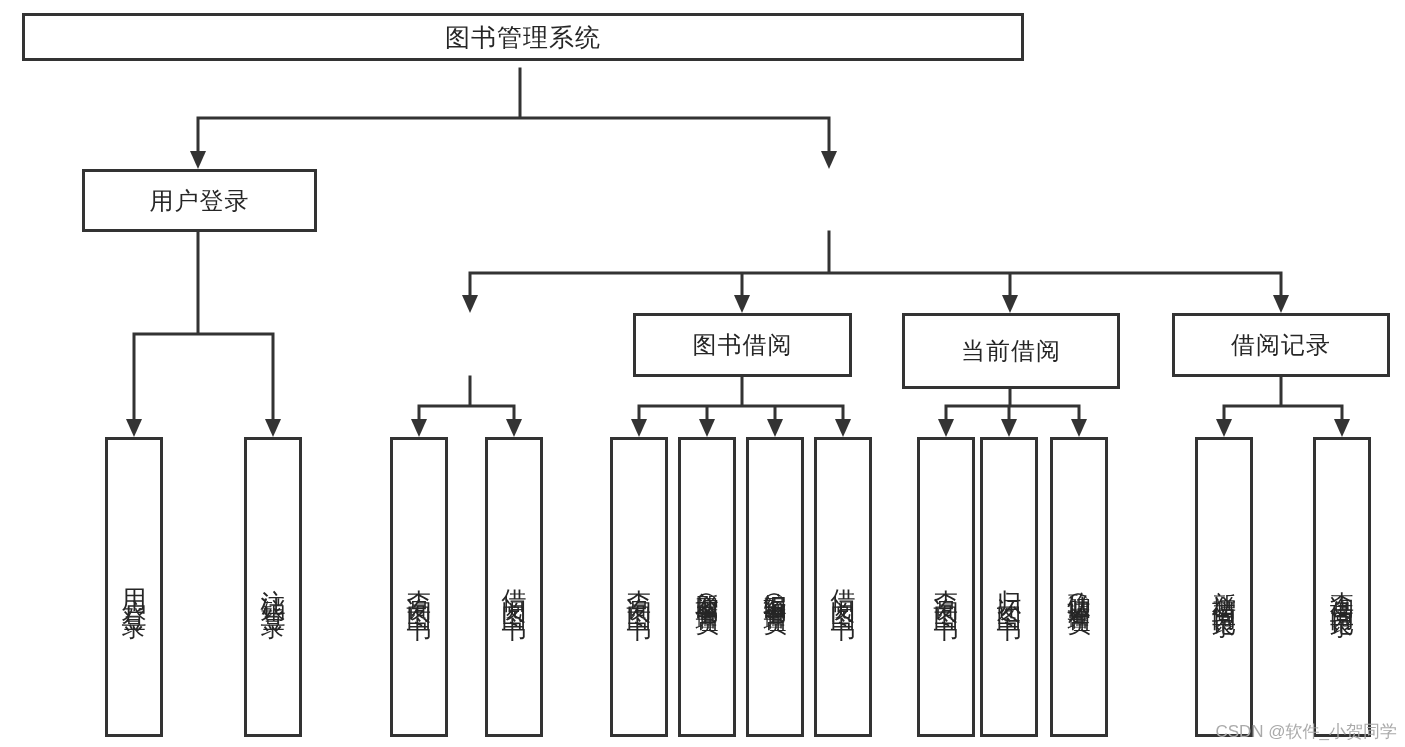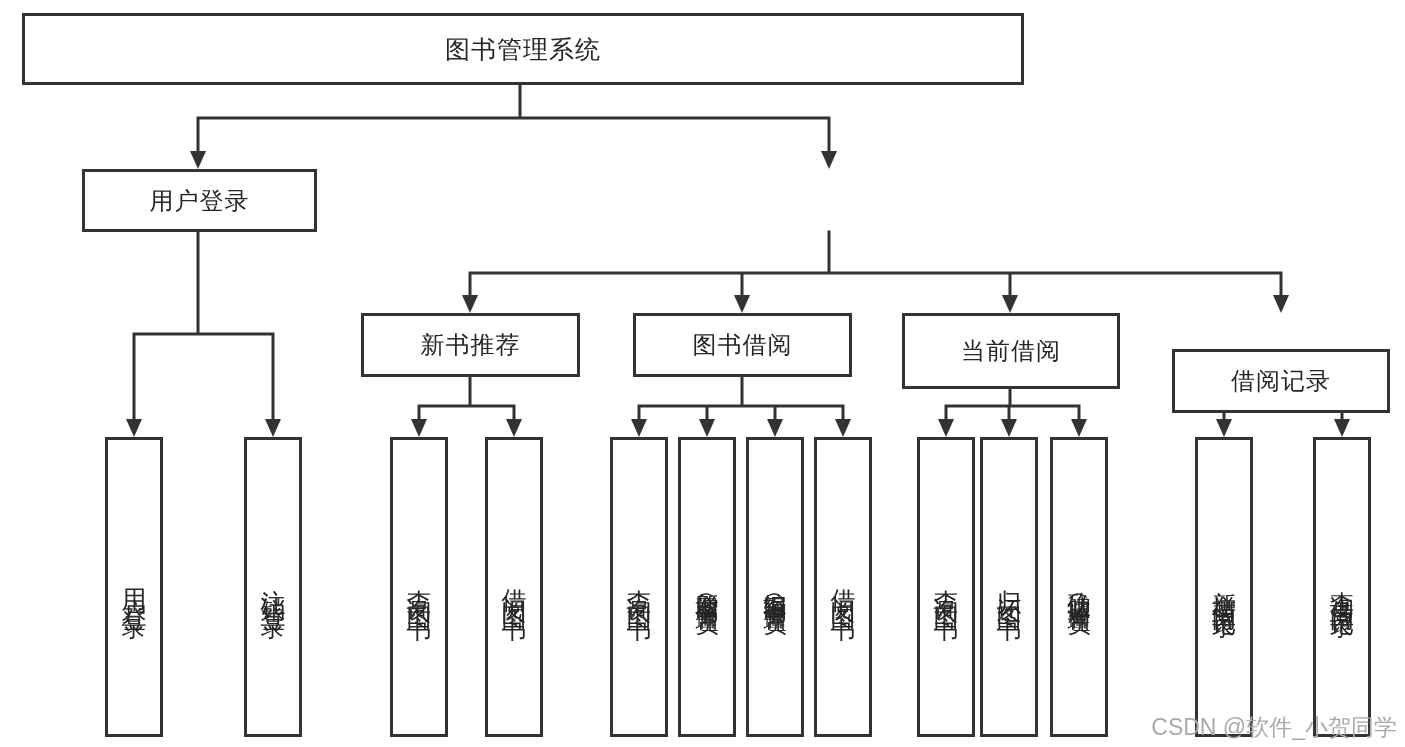--- a/index.html
+++ b/index.html
@@ -36,21 +36,21 @@
     text-orientation:mixed;
     white-space:nowrap;
     line-height:1;
   }
   .v4 .v-label{font-size:25px;letter-spacing:9px;}
   .v6 .v-label{font-size:24px;letter-spacing:5px;}
   .v9 .v-label{font-size:23px;letter-spacing:3px;}
   .watermark{
     position:absolute;
     right:8px;bottom:4px;
-    font-size:23px;
+    font-size:17px;
     color:var(--color-watermark);
     z-index:5;
     white-space:nowrap;
   }
 </style>
 </head>
 <body>
 
 <div id="stage">
 
@@ -90,38 +90,35 @@
       <polygon points="1001,419 1017,419 1009,437"></polygon>
       <polygon points="1071,419 1087,419 1079,437"></polygon>
     </g>
     <g>
       <path d="M1281,377 V406 M1224,406 H1342 M1224,406 V419 M1342,406 V419"></path>
       <polygon points="1216,419 1232,419 1224,437"></polygon>
       <polygon points="1334,419 1350,419 1342,437"></polygon>
     </g>
   </svg>
 
-  <div class="box" style="left:22px;top:13px;width:1002px;height:72px;">
+  <div class="box" style="left:22px;top:13px;width:1002px;height:48px;">
     <span class="h-label">图书管理系统</span>
   </div>
 
   <div class="box lvl" style="left:82px;top:169px;width:235px;height:63px;">
     <span class="h-label">用户登录</span>
   </div>
 
-  <div class="box lvl" style="left:361px;top:313px;width:219px;height:64px;">
-    <span class="h-label">新书推荐</span>
-  </div>
   <div class="box lvl" style="left:633px;top:313px;width:219px;height:64px;">
     <span class="h-label">图书借阅</span>
   </div>
   <div class="box lvl" style="left:902px;top:313px;width:218px;height:76px;">
     <span class="h-label">当前借阅</span>
   </div>
-  <div class="box lvl" style="left:1172px;top:313px;width:218px;height:64px;margin-top:36px;">
+  <div class="box lvl" style="left:1172px;top:313px;width:218px;height:64px;">
     <span class="h-label">借阅记录</span>
   </div>
 
   <div class="box v4" style="left:105px;top:437px;width:58px;height:300px;">
     <span class="v-label">用户登录</span>
   </div>
   <div class="box v4" style="left:244px;top:437px;width:58px;height:300px;">
     <span class="v-label">注销登录</span>
   </div>
 

